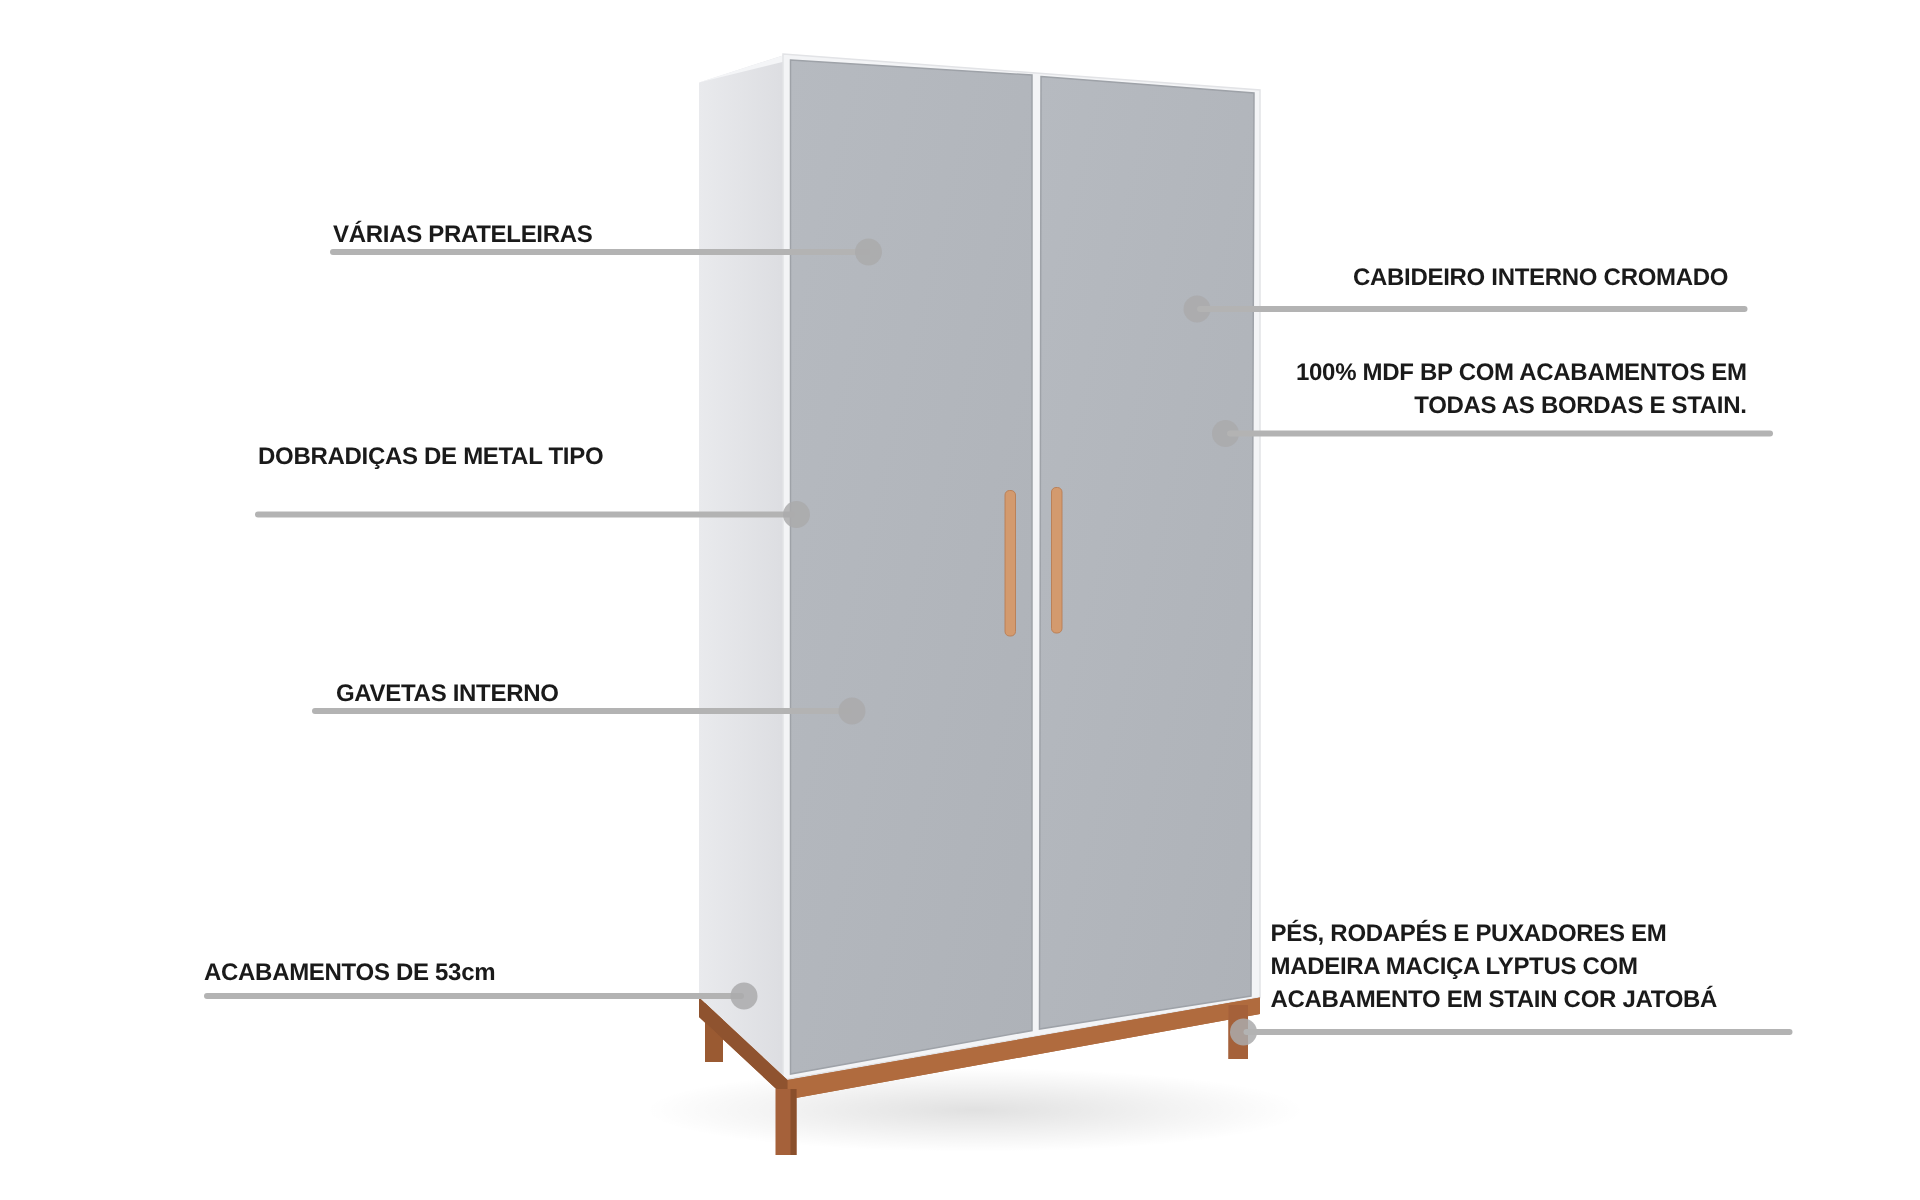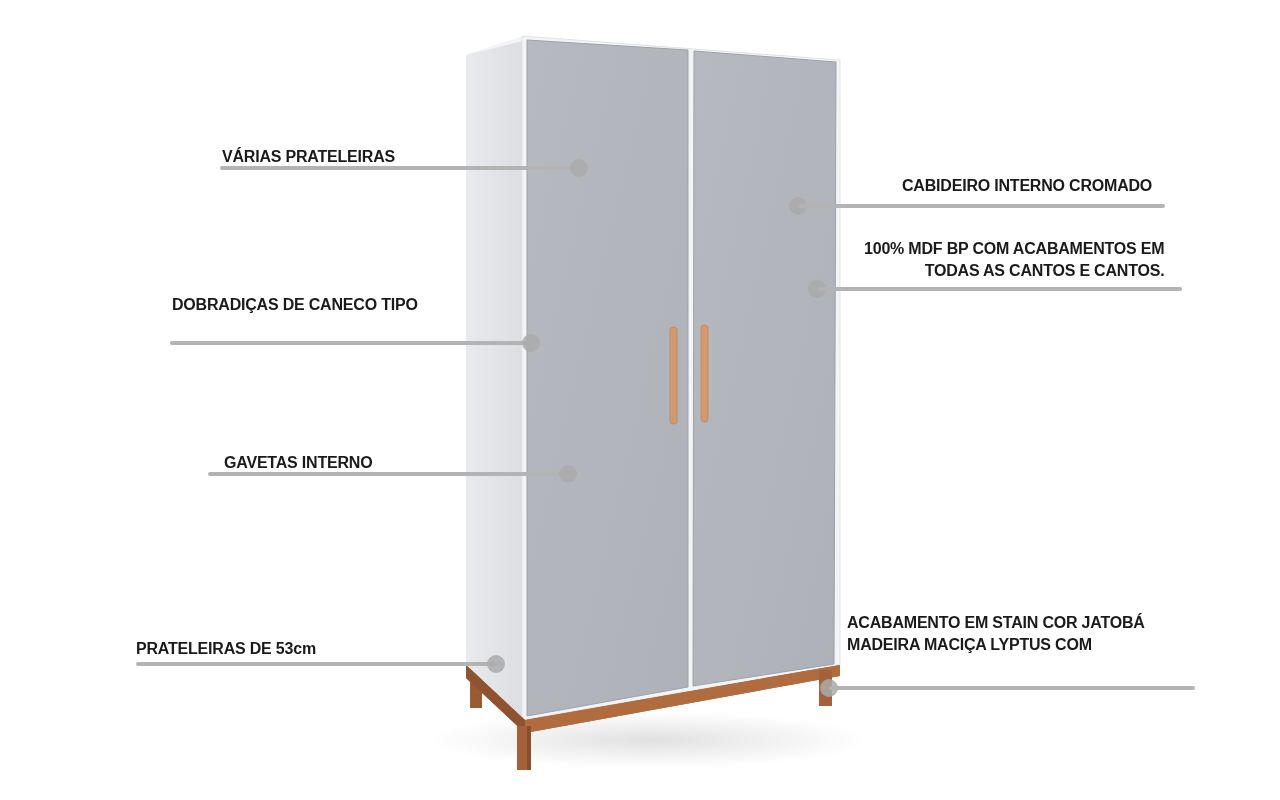--- a/index.html
+++ b/index.html
@@ -82,50 +82,51 @@
     <rect x="819" y="670" width="13" height="36" fill="#a5613a"></rect>
   </svg>
 
   <div class="label" style="left:222px; top:146px;">
     <div>VÁRIAS PRATELEIRAS</div>
   </div>
   <div class="leader" style="left:220px; top:166px; width:360px;"></div>
   <div class="dot" style="left:570px; top:159px;"></div>
 
   <div class="label" style="left:172px; top:294px;">
-    <div>DOBRADIÇAS DE CANECO TIPO</div>
+    <div>DOBRADIÇAS DE METAL TIPO</div>
   </div>
   <div class="leader" style="left:170px; top:341px; width:360px;"></div>
   <div class="dot" style="left:522px; top:334px;"></div>
 
   <div class="label" style="left:224px; top:452px;">
     <div>GAVETAS INTERNO</div>
   </div>
   <div class="leader" style="left:208px; top:472px; width:360px;"></div>
   <div class="dot" style="left:559px; top:465px;"></div>
 
   <div class="label" style="left:136px; top:638px;">
-    <div>PRATELEIRAS DE 53cm</div>
+    <div>ACABAMENTOS DE 53cm</div>
   </div>
   <div class="leader" style="left:136px; top:662px; width:360px;"></div>
   <div class="dot" style="left:487px; top:655px;"></div>
 
   <div class="label" style="left:874px; top:175px;margin-left:28px;">
     <div>CABIDEIRO INTERNO CROMADO</div>
   </div>
   <div class="dot" style="left:789px; top:197px;"></div>
   <div class="leader" style="left:798px; top:204px; width:367px;"></div>
 
   <div class="label" style="left:864px; top:238px;text-align:right;">
     <div>100% MDF BP COM ACABAMENTOS EM</div>
-    <div>TODAS AS CANTOS E CANTOS.</div>
+    <div>TODAS AS BORDAS E STAIN.</div>
   </div>
   <div class="dot" style="left:808px; top:280px;"></div>
   <div class="leader" style="left:818px; top:287px; width:364px;"></div>
 
   <div class="label" style="left:847px; top:612px;">
+    <div>PÉS, RODAPÉS E PUXADORES EM</div>
+    <div>MADEIRA MACIÇA LYPTUS COM</div>
     <div>ACABAMENTO EM STAIN COR JATOBÁ</div>
-    <div>MADEIRA MACIÇA LYPTUS COM</div>
   </div>
   <div class="dot" style="left:820px; top:679px;"></div>
   <div class="leader" style="left:829px; top:686px; width:366px;"></div>
 
 </div>
 
 </body></html>

